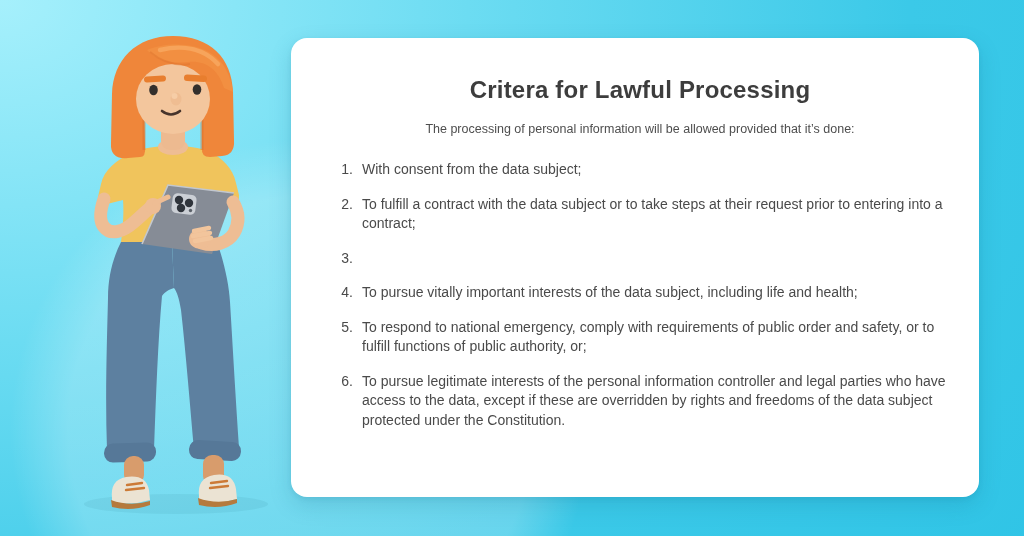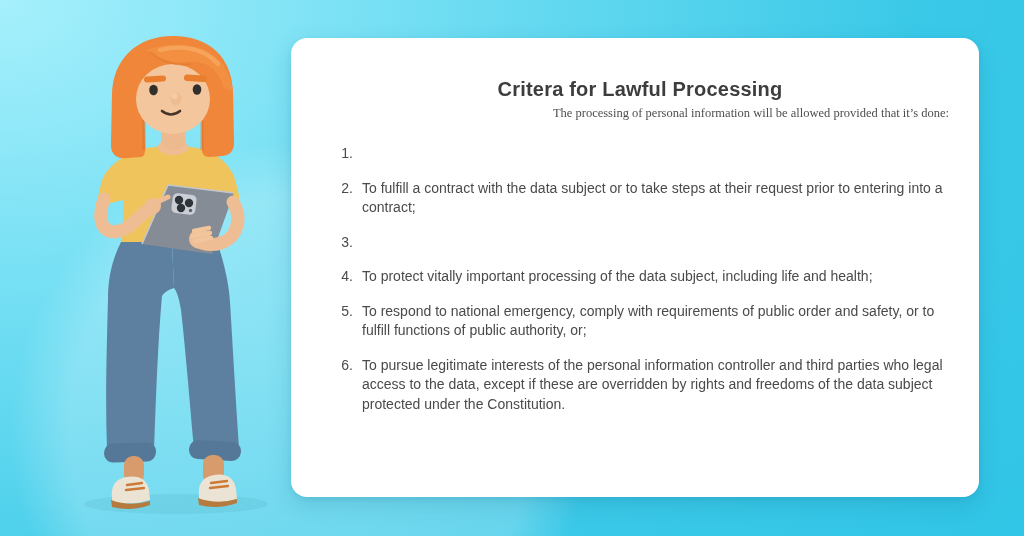--- a/index.html
+++ b/index.html
@@ -23,35 +23,34 @@
     box-sizing:border-box;
     background:#ffffff;
     border-radius:16px;
     box-shadow: 0 8px 22px rgba(20,110,140,0.20), 0 2px 5px rgba(20,110,140,0.10);
     padding:36px 30px 0 40px;
   }
 
   .card-title {
     margin:0;
     text-align:center;
-    font-size:20px;
+    font-size:24px;
     line-height:31px;
     font-weight:800;
     letter-spacing:0.2px;
     color:#3d3d3d;
   }
   .card-title span { display:block; }
 
   .card-subtitle {
-    margin:0 0 0;
-    text-align:right;
+    margin:16px 0 0;
+    text-align:center;
     font-size:12.5px;
     line-height:16px;
     color:#4e4e4e;
-    font-family:Liberation Serif, serif;
   }
 
   .criteria-list {
     list-style:none;
     margin:23px 0 0;
     padding:0;
   }
   .criteria-item {
     display:flex;
     gap:9px;
@@ -181,35 +180,36 @@
   <div class="card">
     <h1 class="card-title">
       <span>Critera for Lawful Processing</span>
     </h1>
 
     <p class="card-subtitle">The processing of personal information will be allowed provided that it’s done:</p>
 
     <ol class="criteria-list">
       <li class="criteria-item">
         <span class="num">1.</span>
+        <span class="txt">With consent from the data subject;</span>
       </li>
       <li class="criteria-item">
         <span class="num">2.</span>
         <span class="txt">To fulfill a contract with the data subject or to take steps at their request prior to entering into a contract;</span>
       </li>
       <li class="criteria-item">
         <span class="num">3.</span>
       </li>
       <li class="criteria-item">
         <span class="num">4.</span>
-        <span class="txt">To protect vitally important processing of the data subject, including life and health;</span>
+        <span class="txt">To pursue vitally important interests of the data subject, including life and health;</span>
       </li>
       <li class="criteria-item">
         <span class="num">5.</span>
         <span class="txt">To respond to national emergency, comply with requirements of public order and safety, or to fulfill functions of public authority, or;</span>
       </li>
       <li class="criteria-item">
         <span class="num">6.</span>
-        <span class="txt">To pursue legitimate interests of the personal information controller and third parties who legal access to the data, except if these are overridden by rights and freedoms of the data subject protected under the Constitution.</span>
+        <span class="txt">To pursue legitimate interests of the personal information controller and legal parties who have access to the data, except if these are overridden by rights and freedoms of the data subject protected under the Constitution.</span>
       </li>
     </ol>
   </div>
 </div>
 
 </body></html>

